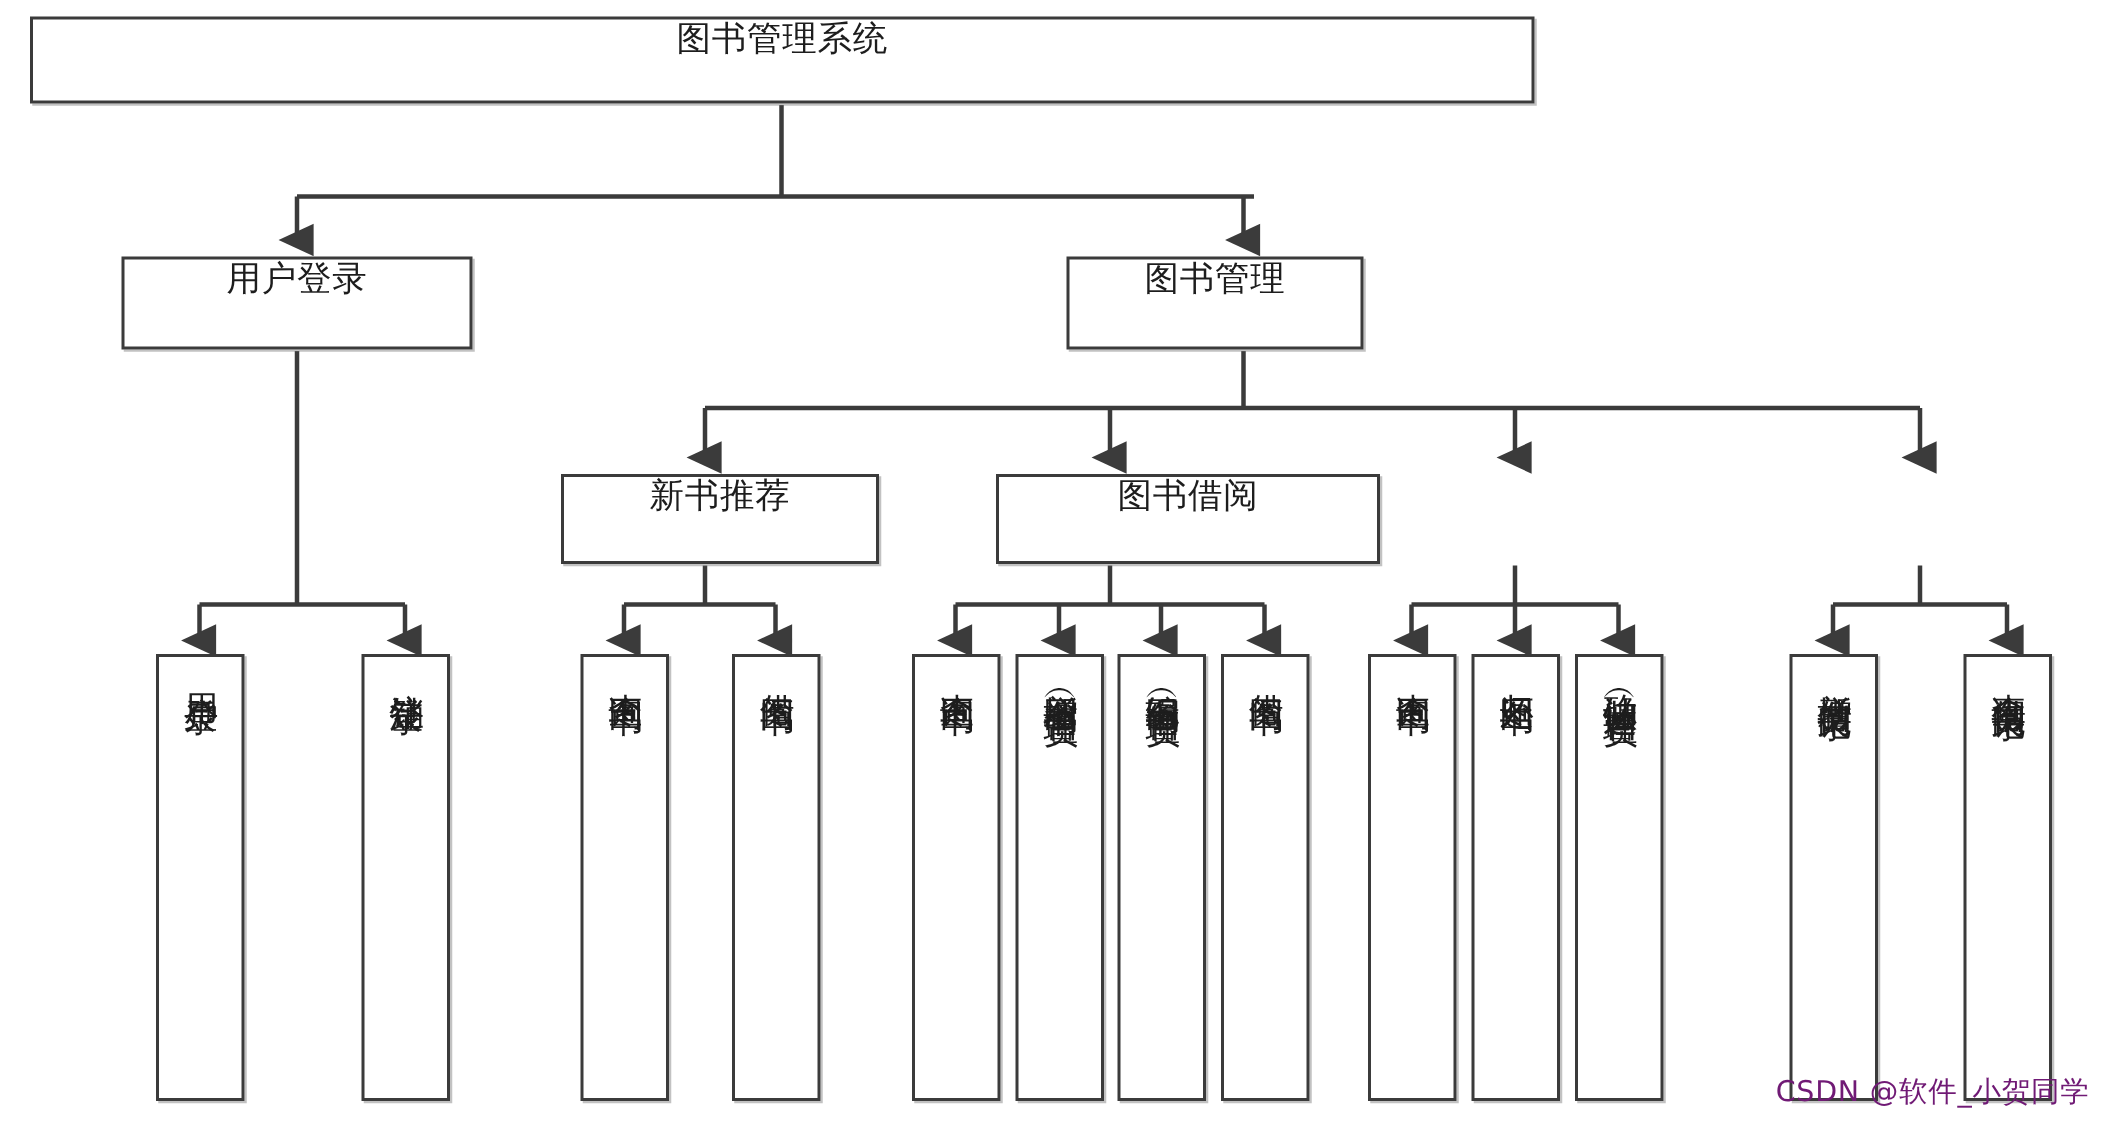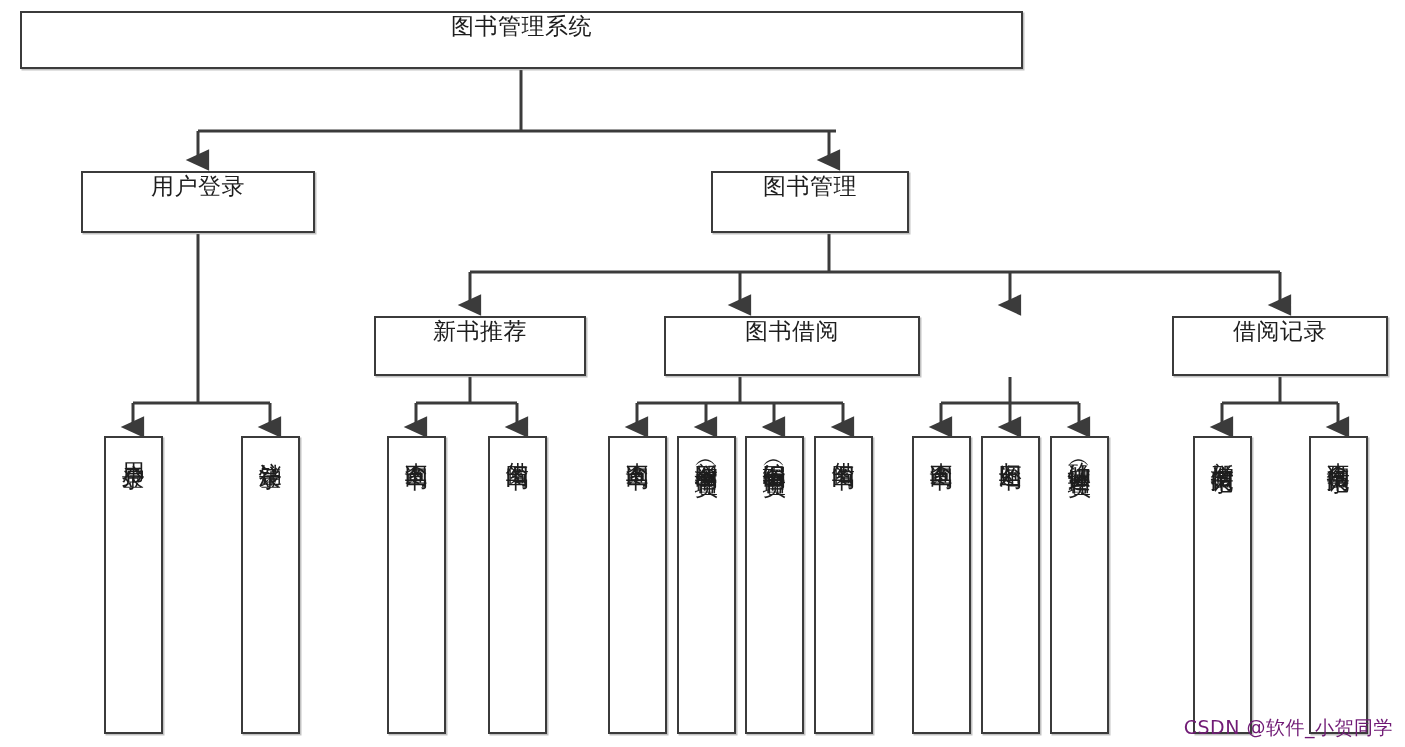--- a/index.html
+++ b/index.html
@@ -129,23 +129,20 @@
   <div class="node" style="left:711px; top:171px; width:198px; height:62px;">
     <span class="label">图书管理</span>
   </div>
 
   <div class="node" style="left:374px; top:316px; width:212px; height:60px;">
     <span class="label">新书推荐</span>
   </div>
   <div class="node" style="left:632px; top:316px; width:256px; height:60px;margin-left:32px;">
     <span class="label">图书借阅</span>
   </div>
-  <div class="node" style="left:1172px; top:316px; width:216px; height:60px;">
-    <span class="label">借阅记录</span>
-  </div>
 
   <div class="node leaf" style="left:104px; top:436px; width:59px; height:298px;">
     <span class="label">用户登录</span>
   </div>
   <div class="node leaf" style="left:241px; top:436px; width:59px; height:298px;">
     <span class="label">注销登录</span>
   </div>
 
   <div class="node leaf" style="left:387px; top:436px; width:59px; height:298px;">
     <span class="label">查询图书</span>

